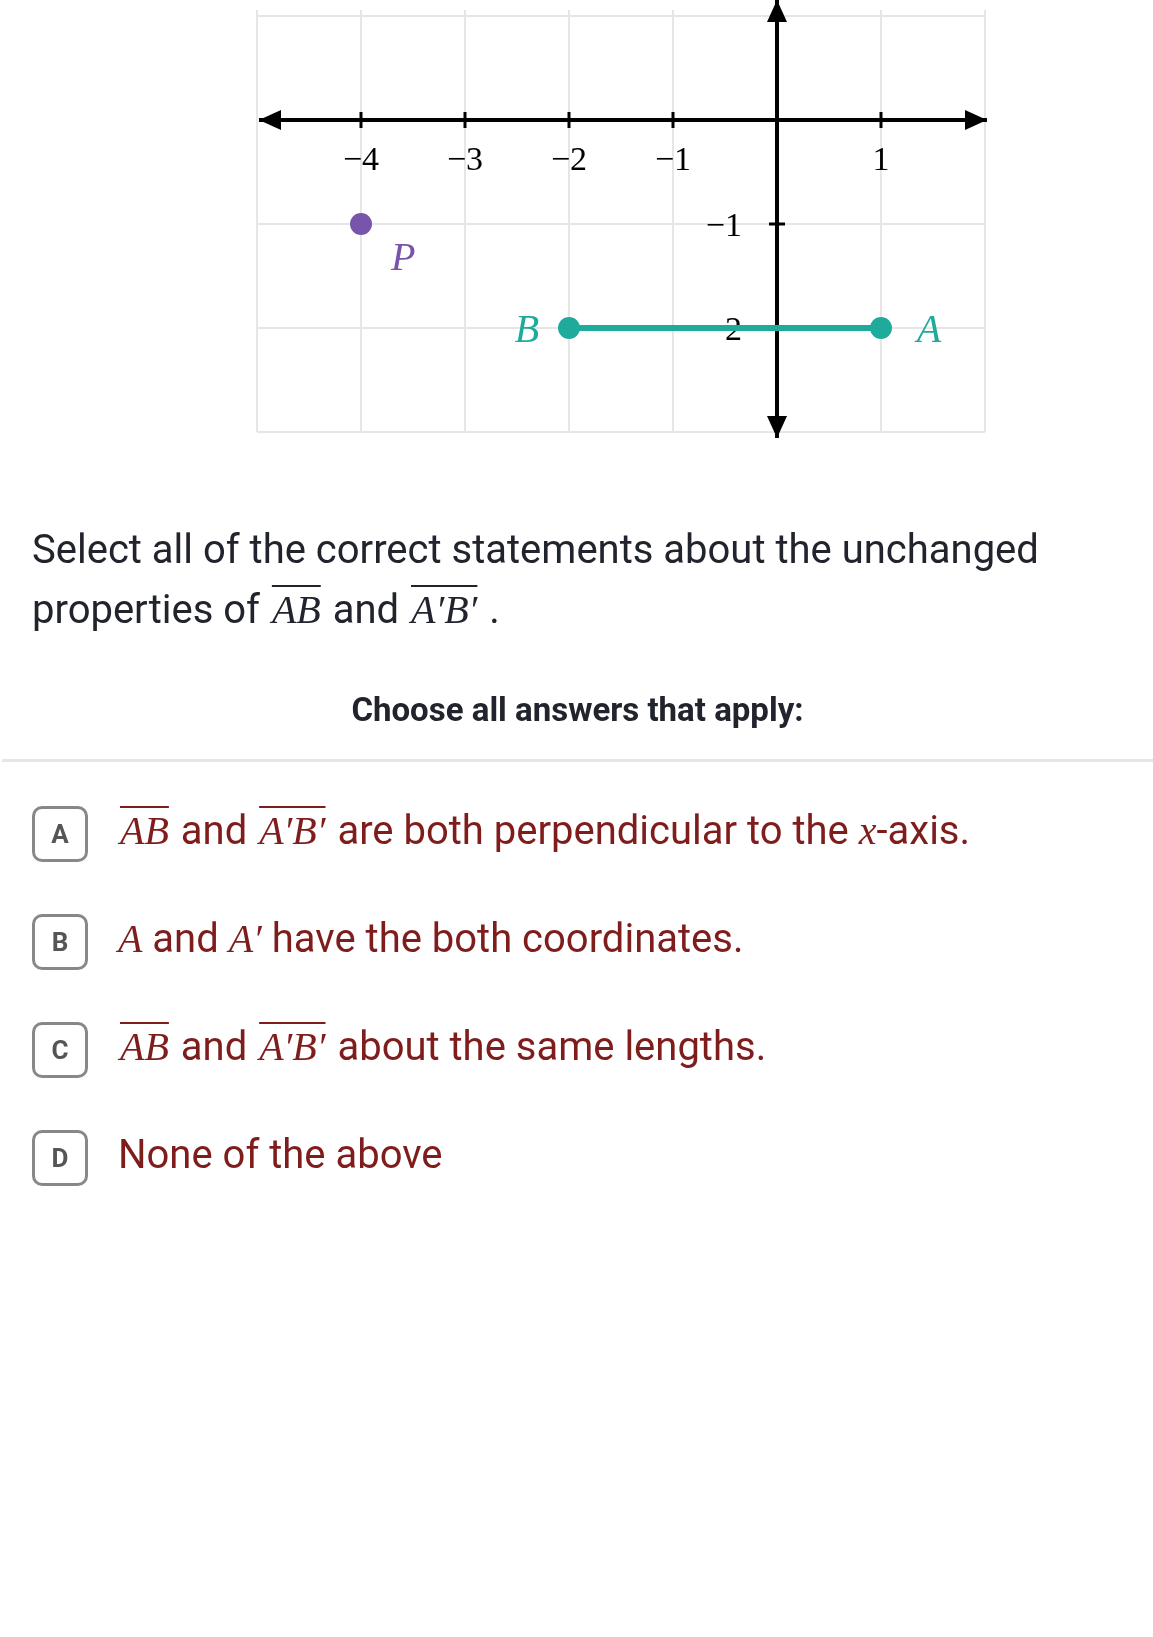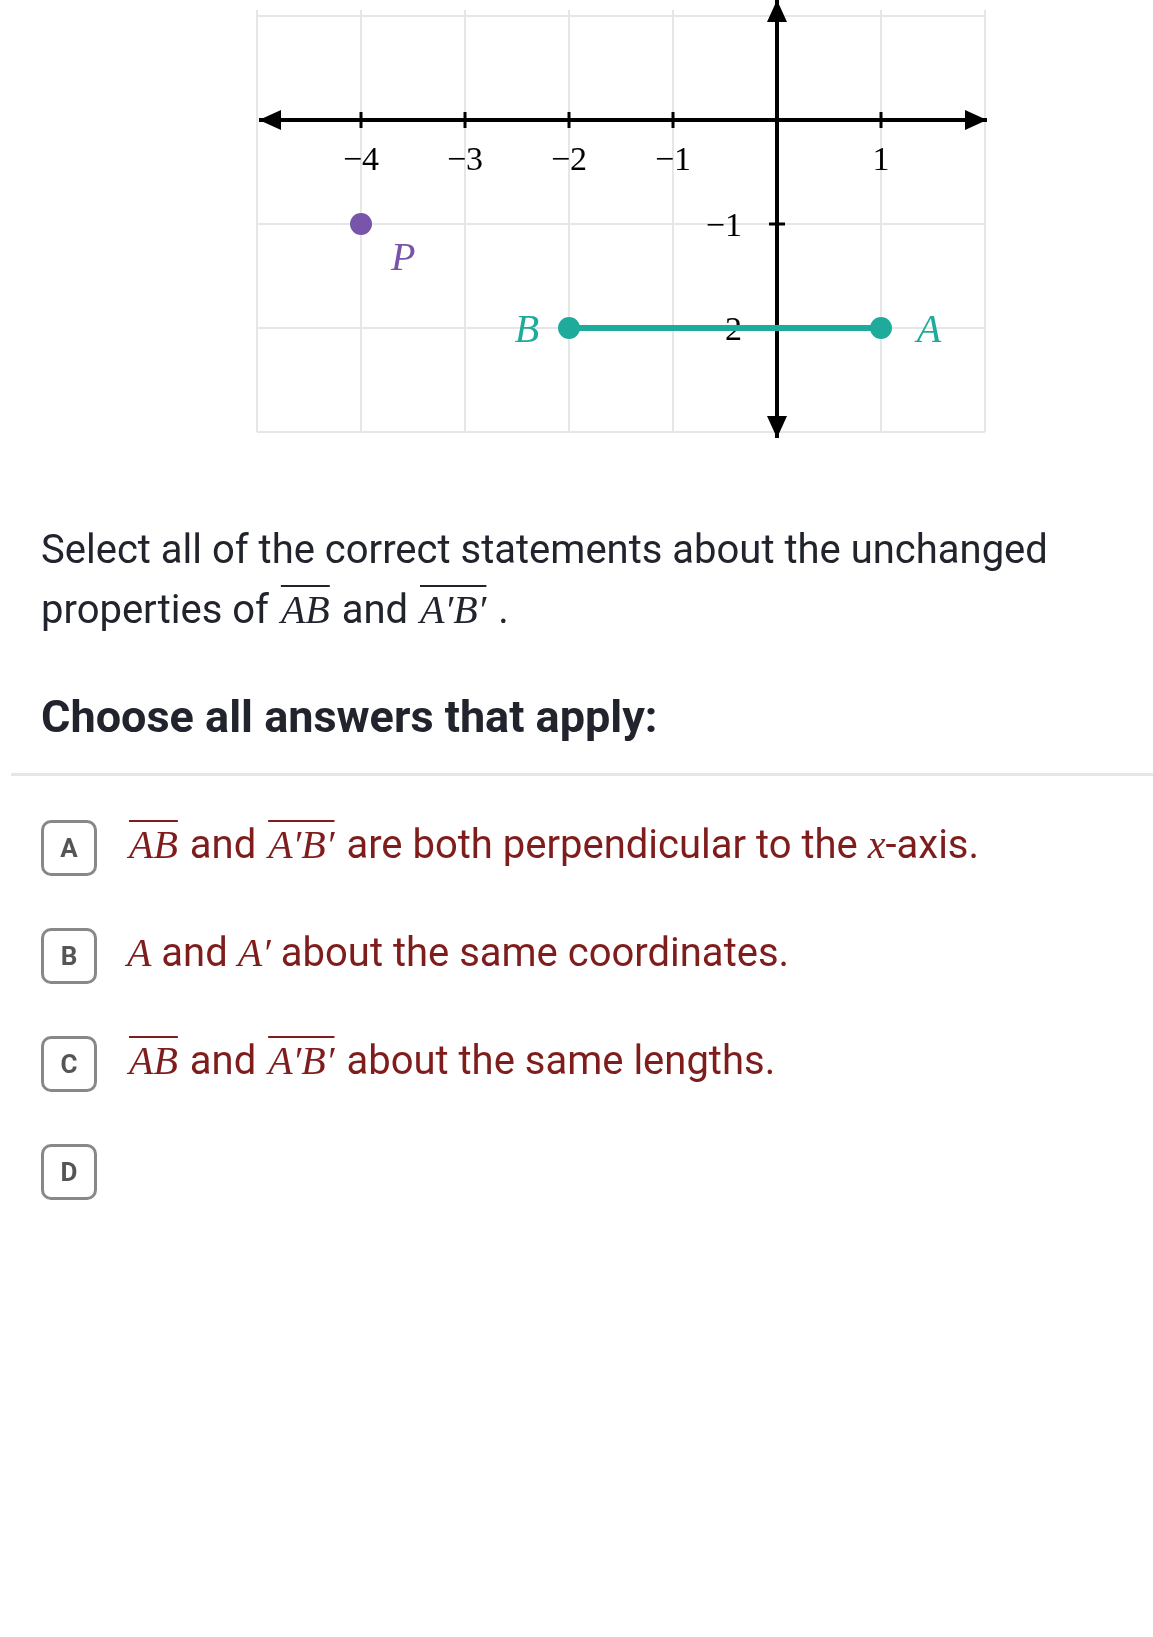--- a/index.html
+++ b/index.html
@@ -13,34 +13,35 @@
     padding: 0 40px 0 60px;
     position: relative;
   }
   .graph {
     position: relative;
     width: 800px;
     height: 480px;
     margin: 0 auto;
   }
   .question-body {
-    padding: 40px 30px 0 41px;
+    padding: 40px 30px 0 32px;
   }
   .prompt {
     font-size: 40px;
     line-height: 1.5;
     color: #21242c;
     margin-bottom: 50px;
   }
   .mathvar { font-family: "Times New Roman", Times, serif; font-style: italic; }
   .overline { text-decoration: overline; text-decoration-thickness: 2px; padding: 0 2px; }
   .sub-prompt {
-    font-size: 45px;
+    font-size: 33px;
     font-weight: 700;
     margin-bottom: 30px;
+    text-align: center;
   }
   .divider {
     border: none;
     border-top: 3px solid #e6e6e6;
     margin: 0 -30px 40px -30px;
   }
   .answer-list {
     display: flex;
     flex-direction: column;
     gap: 48px;
@@ -164,29 +165,30 @@
     <div class="answer-row">
       <div class="answer-check">A</div>
       <div class="answer-text">
         <span class="mathvar overline">AB</span><span> and </span><span class="mathvar overline">A′B′</span><span>  are both perpendicular to the </span><span class="mathvar">x</span><span>-axis.</span>
       </div>
     </div>
 
     <div class="answer-row">
       <div class="answer-check">B</div>
       <div class="answer-text">
-        <span class="mathvar">A</span><span> and </span><span class="mathvar">A′</span><span> about the same coordinates.</span>
+        <span class="mathvar">A</span><span> and </span><span class="mathvar">A′</span><span> have the both coordinates.</span>
       </div>
     </div>
 
     <div class="answer-row">
       <div class="answer-check">C</div>
       <div class="answer-text">
         <span class="mathvar overline">AB</span><span> and </span><span class="mathvar overline">A′B′</span><span>  about the same lengths.</span>
       </div>
     </div>
 
     <div class="answer-row">
       <div class="answer-check">D</div>
+      <div class="answer-text">None of the above</div>
     </div>
 
   </div>
 </div>
 
 </body></html>

